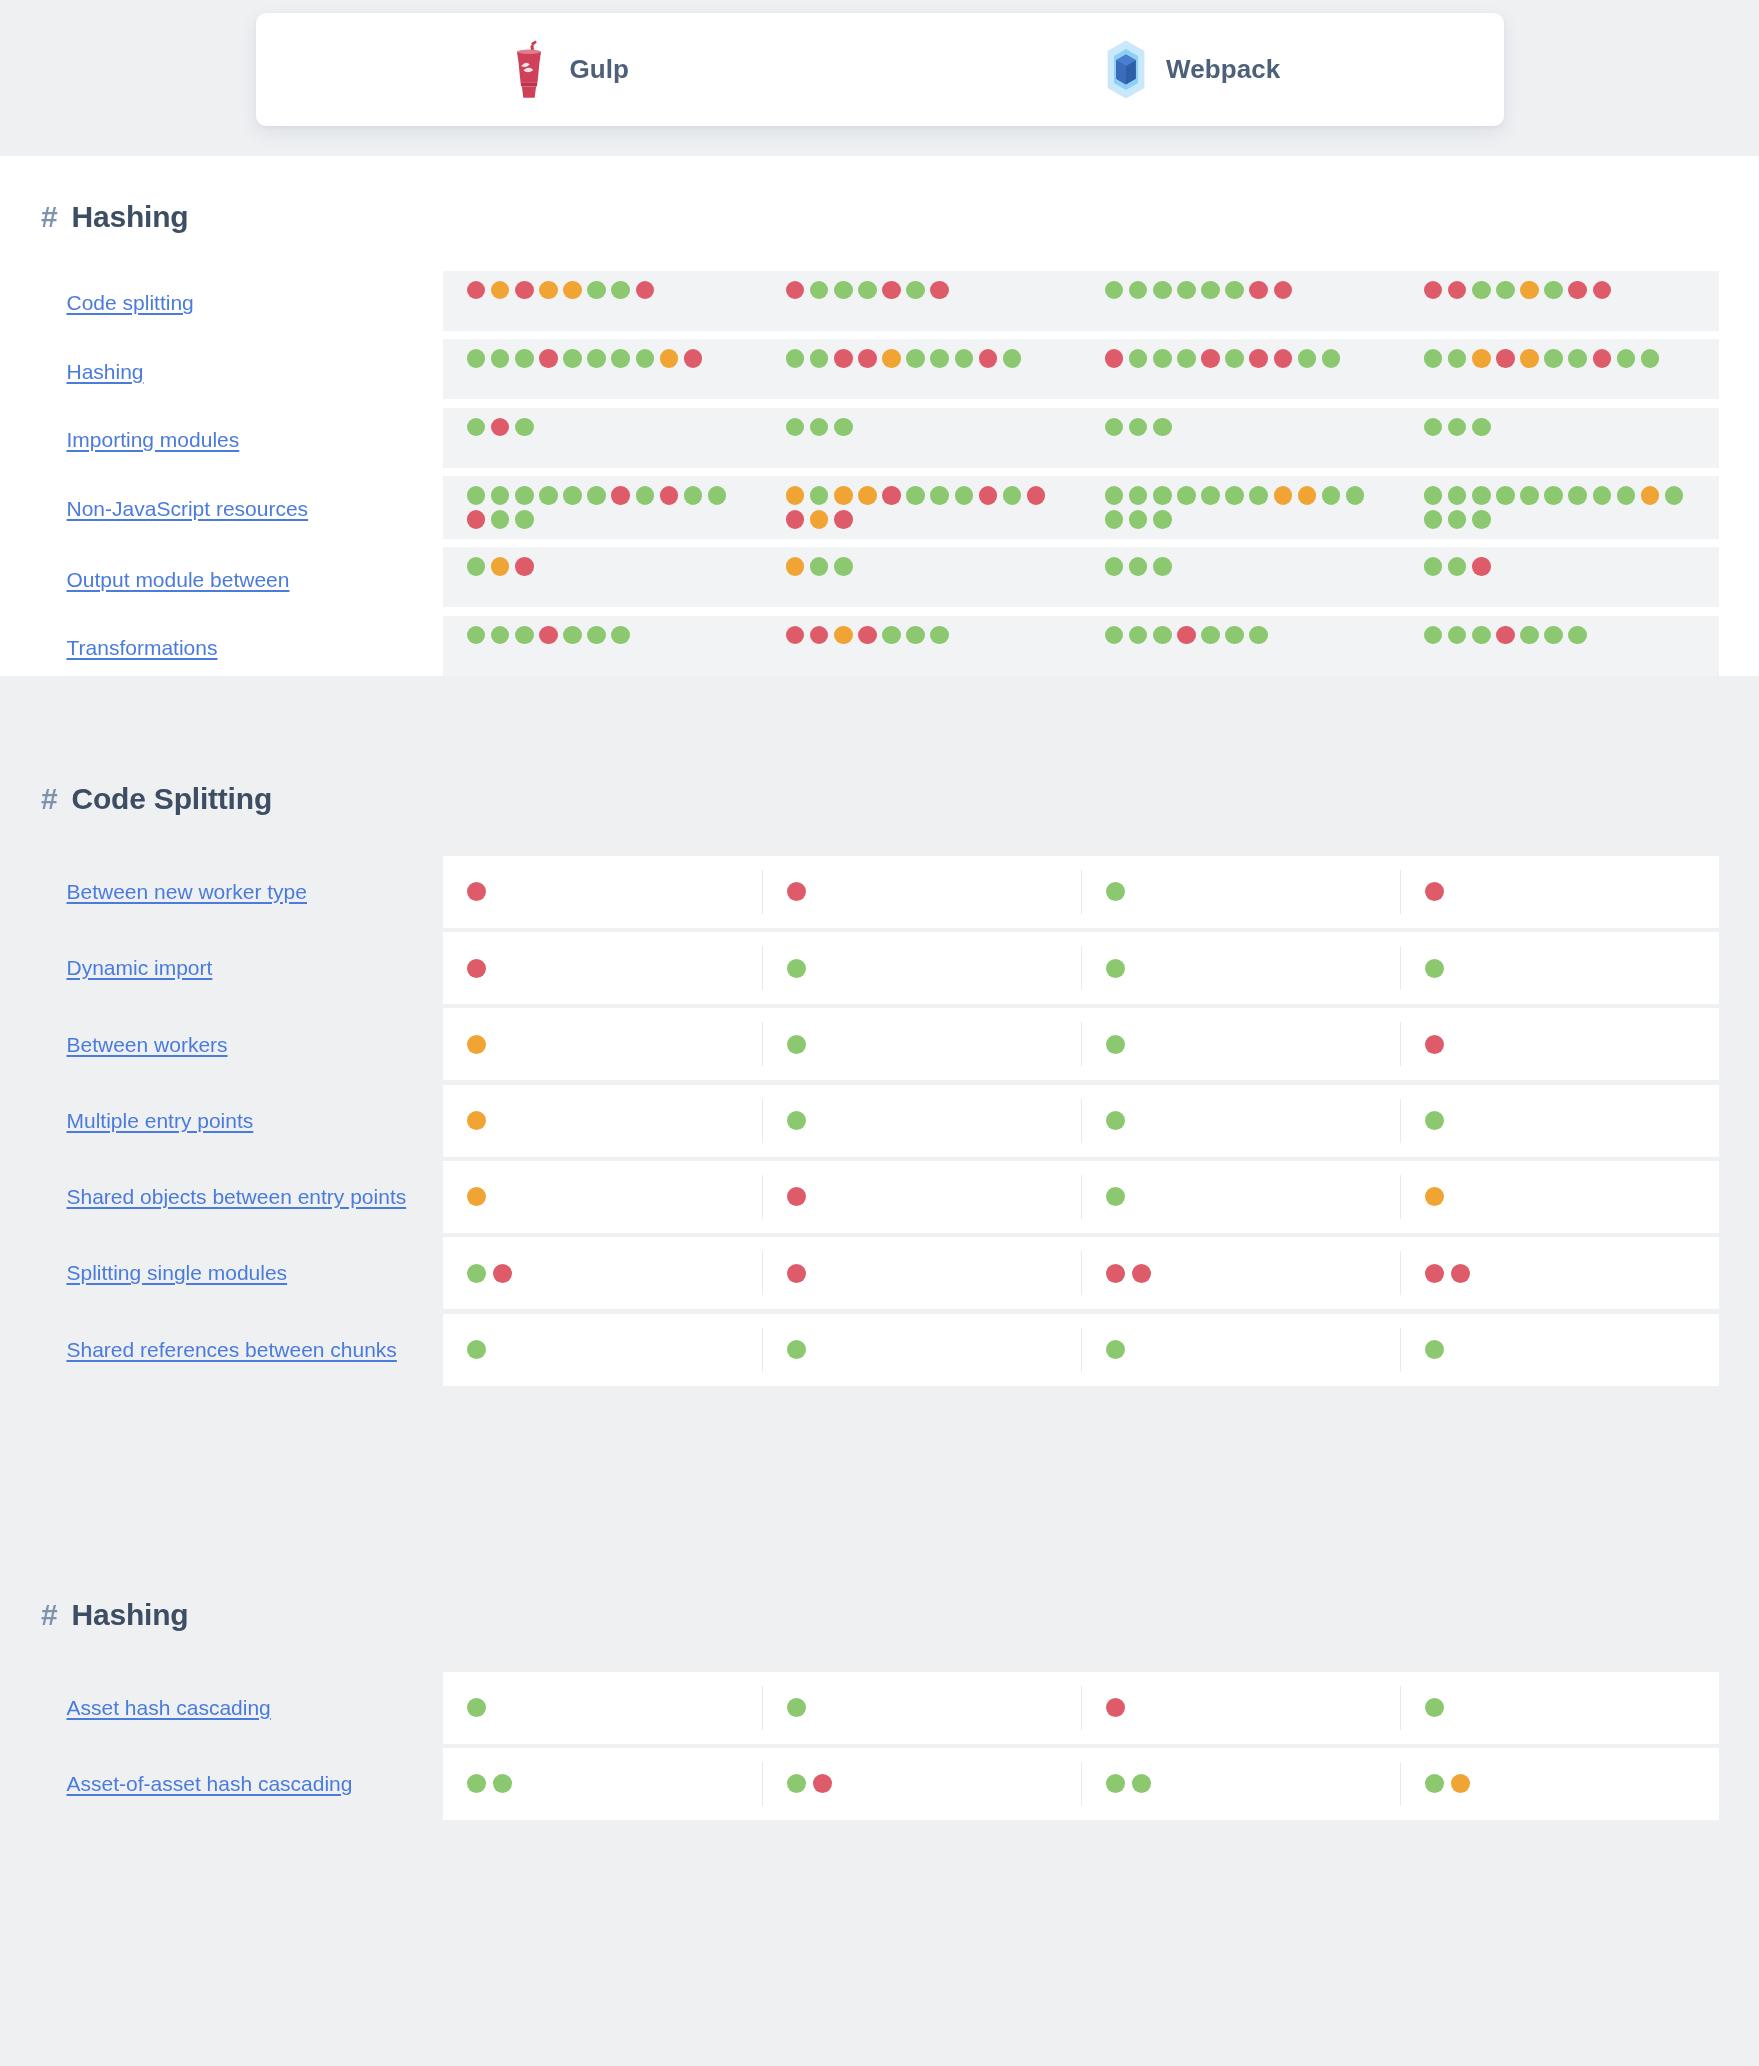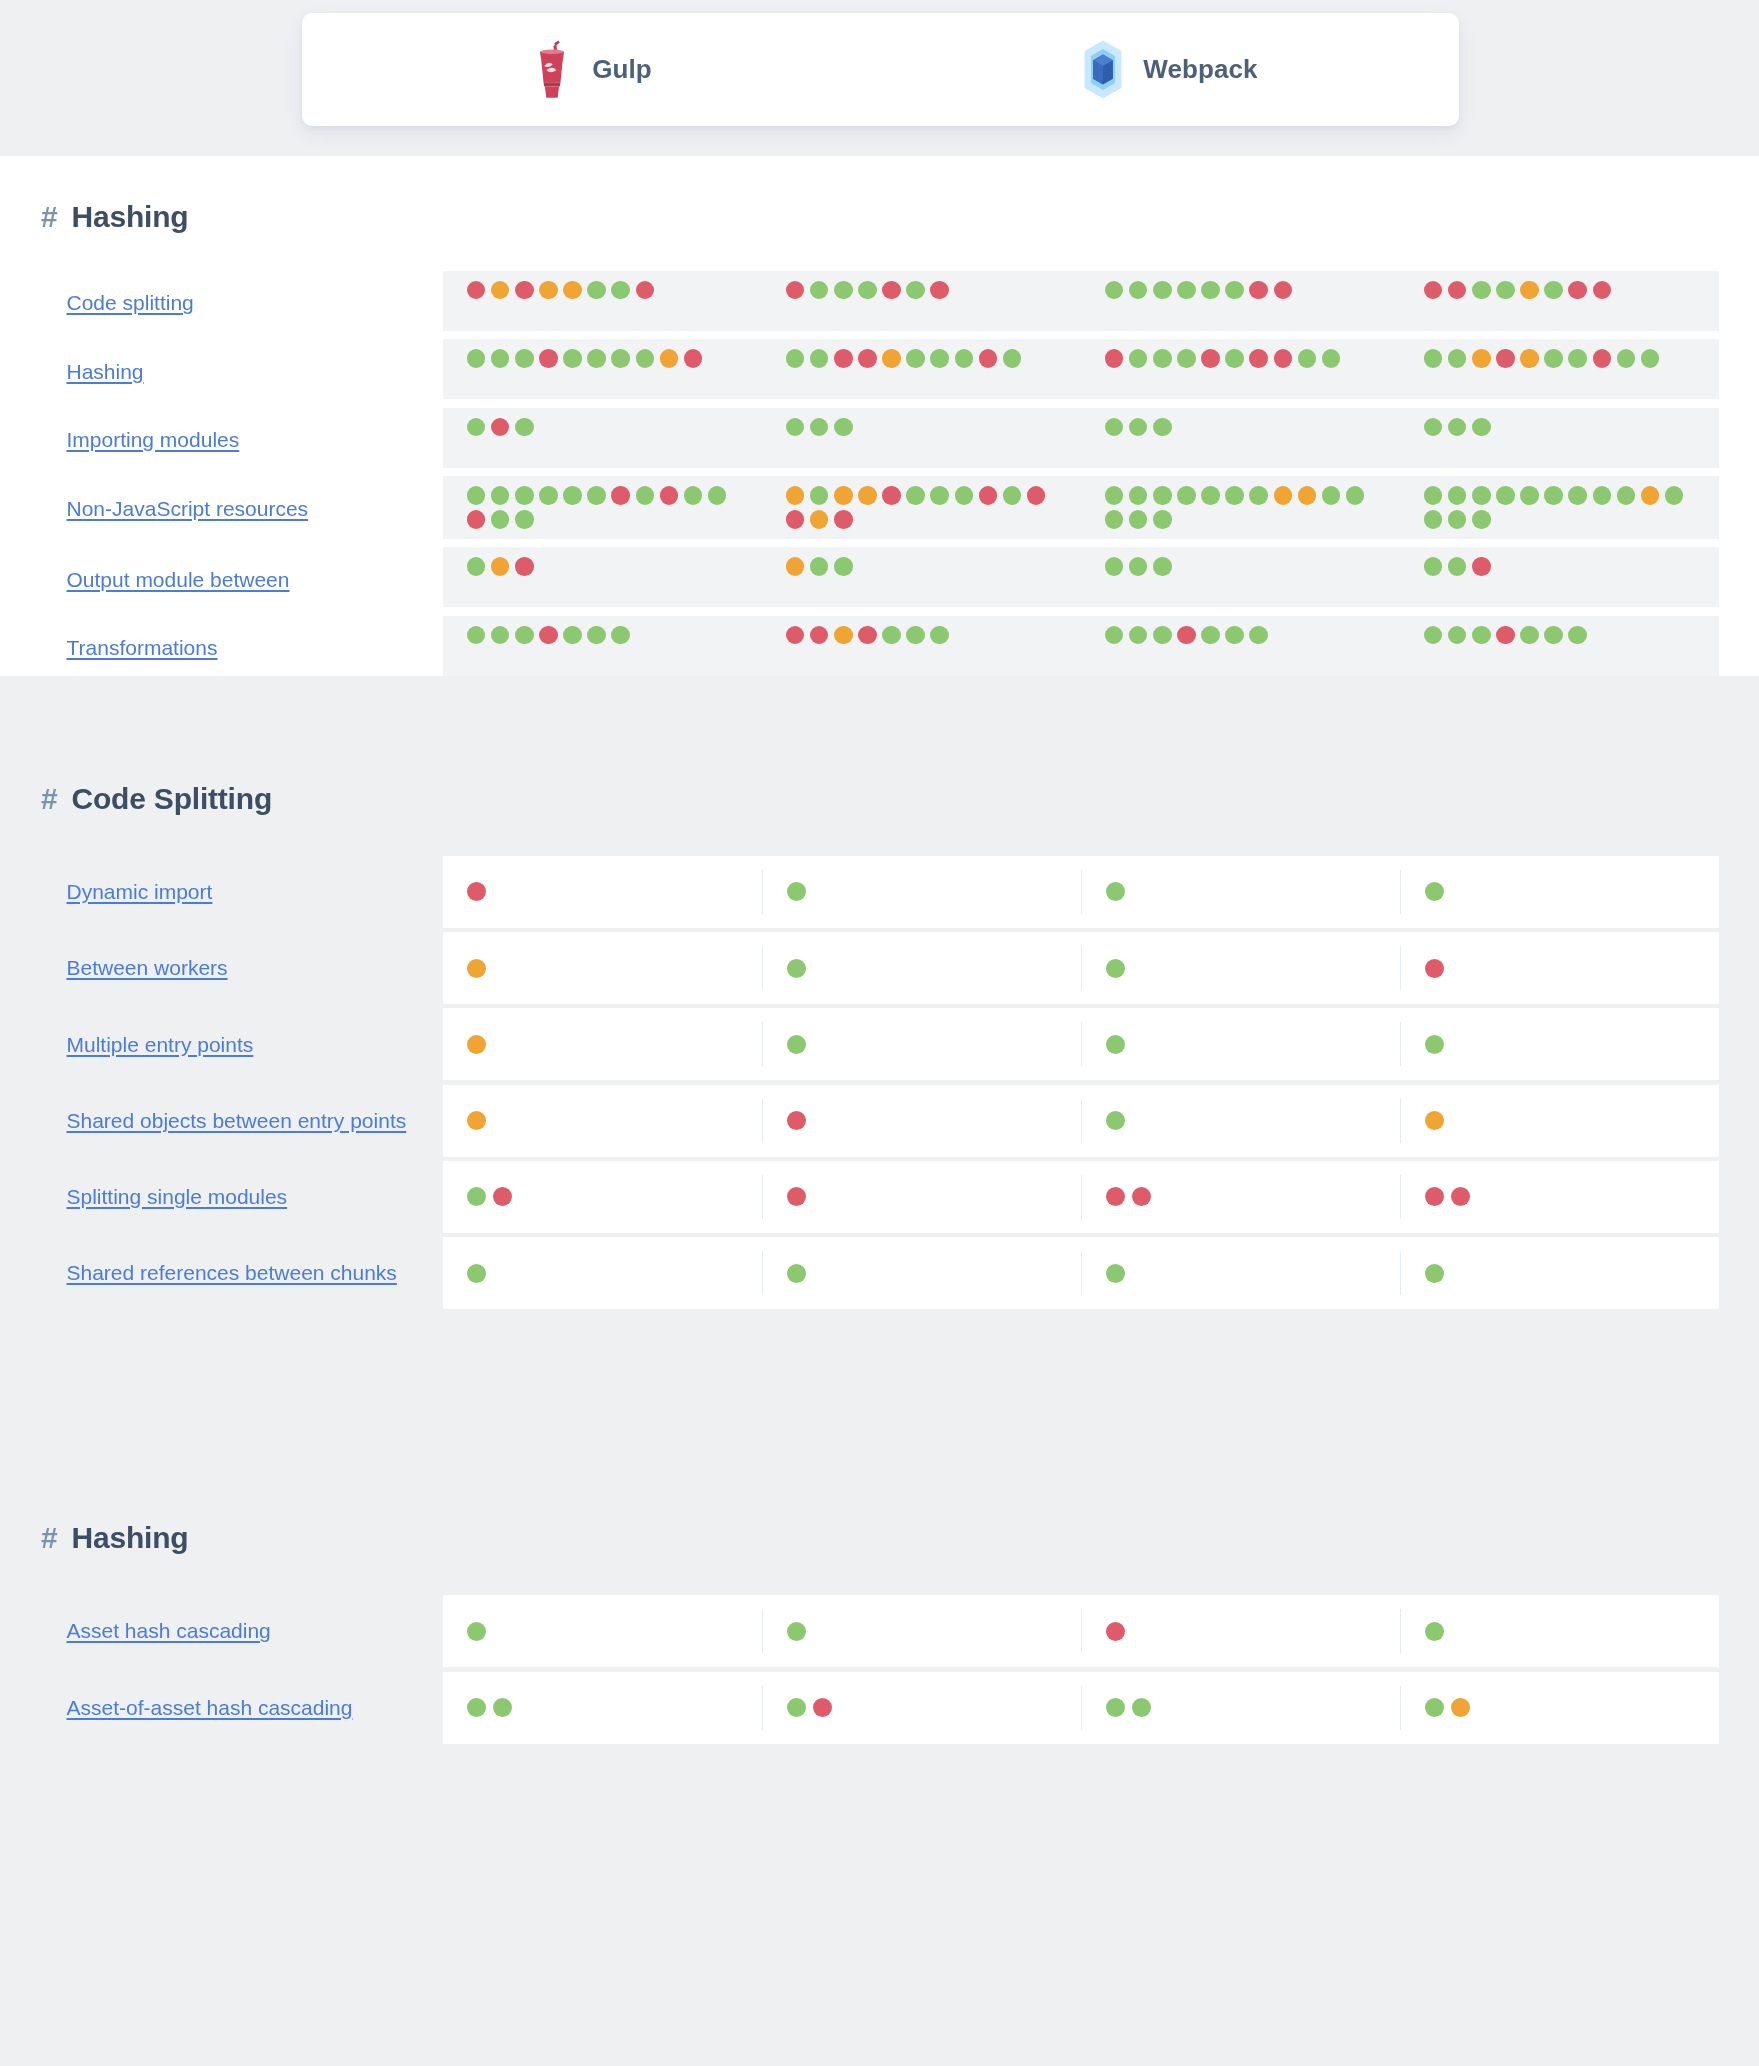--- a/index.html
+++ b/index.html
@@ -15,21 +15,21 @@
   .topbar{
     background:#eef0f2;
     padding:12.8px 0 30px 0;
     display:flex;
     justify-content:center;
   }
   .topbar-card{
     background:#ffffff;
     border-radius:10px;
     box-shadow:0 7px 18.4px rgba(80,100,130,.10), 0 1.4px 4.3px rgba(80,100,130,.06);
-    width:1157px;
+    width:1248px;
     height:113px;
     display:flex;
     align-items:center;
   }
   .tool-chip{
     flex:1 1 0;
     display:flex;
     align-items:center;
     justify-content:center;
     gap:18.4px;
@@ -447,20 +447,39 @@
     </div>
     <div class="section section--gray">
       <div class="section-inner detail-wrap">
         <div class="section-title">
           <span class="hash">#</span>
           <span>Code Splitting</span>
         </div>
         <div class="detail-table">
           <div class="dt-row">
             <div class="dt-label">
+              <span class="feat-link">Between new worker type</span>
+            </div>
+            <div class="dt-cells">
+              <div class="dt-cell">
+                <span class="dot dot--red"></span>
+              </div>
+              <div class="dt-cell">
+                <span class="dot dot--red"></span>
+              </div>
+              <div class="dt-cell">
+                <span class="dot dot--green"></span>
+              </div>
+              <div class="dt-cell">
+                <span class="dot dot--red"></span>
+              </div>
+            </div>
+          </div>
+          <div class="dt-row">
+            <div class="dt-label">
               <span class="feat-link">Dynamic import</span>
             </div>
             <div class="dt-cells">
               <div class="dt-cell">
                 <span class="dot dot--red"></span>
               </div>
               <div class="dt-cell">
                 <span class="dot dot--green"></span>
               </div>
               <div class="dt-cell">

